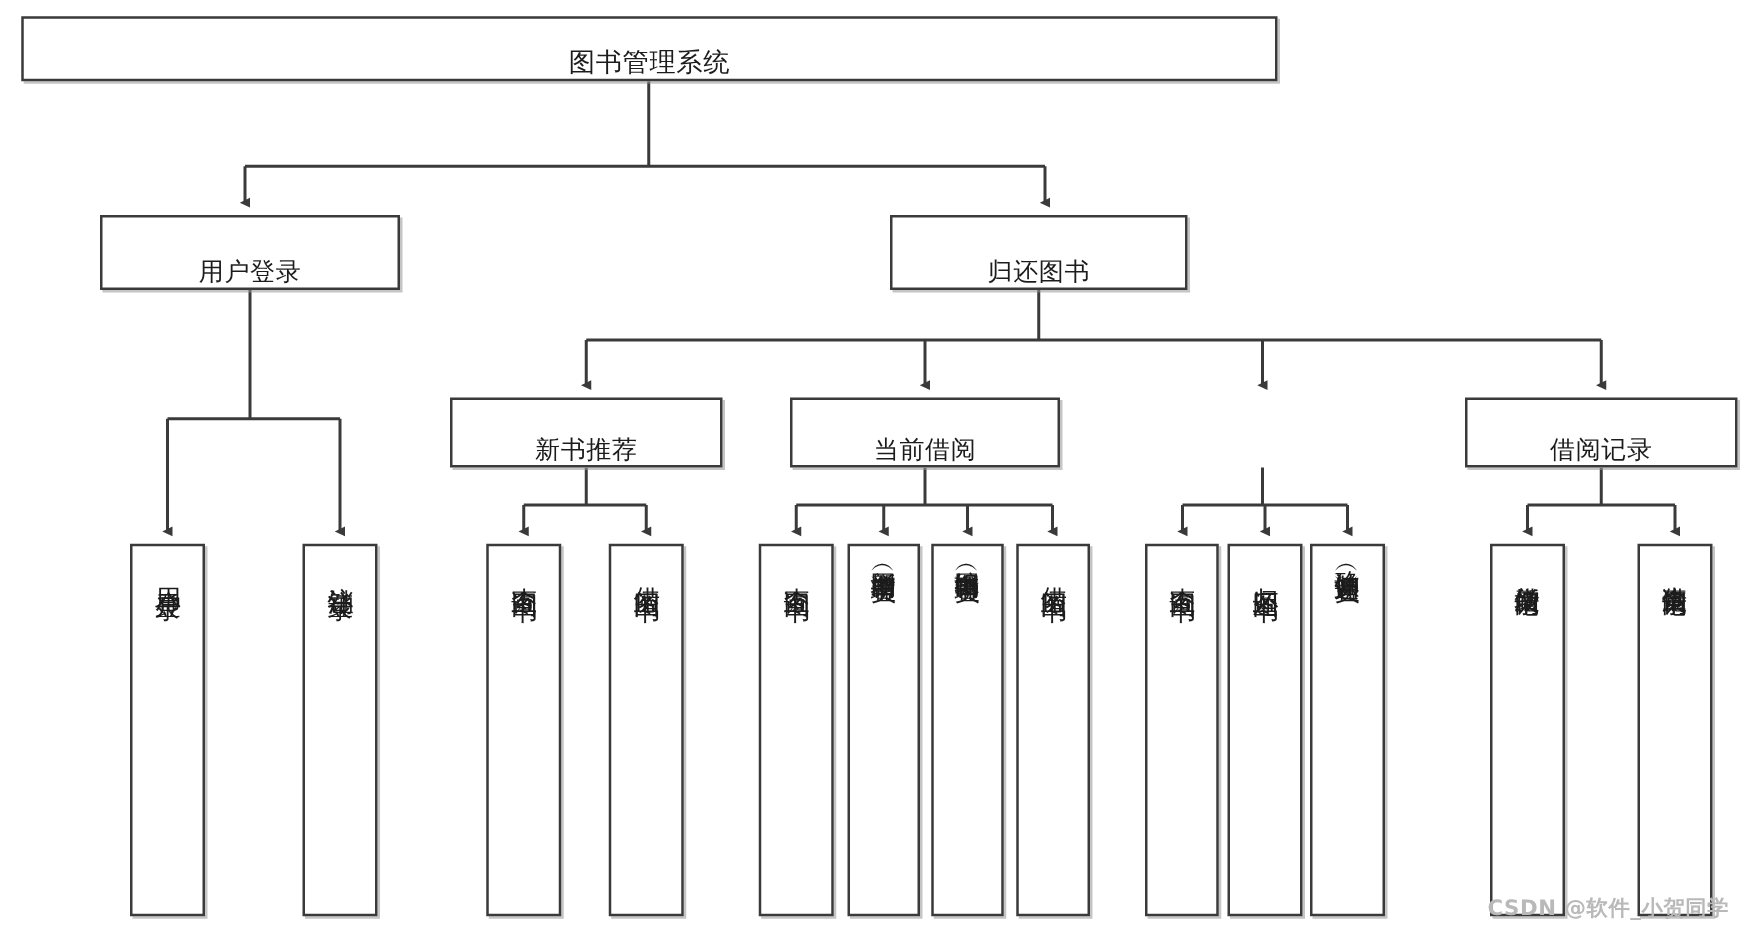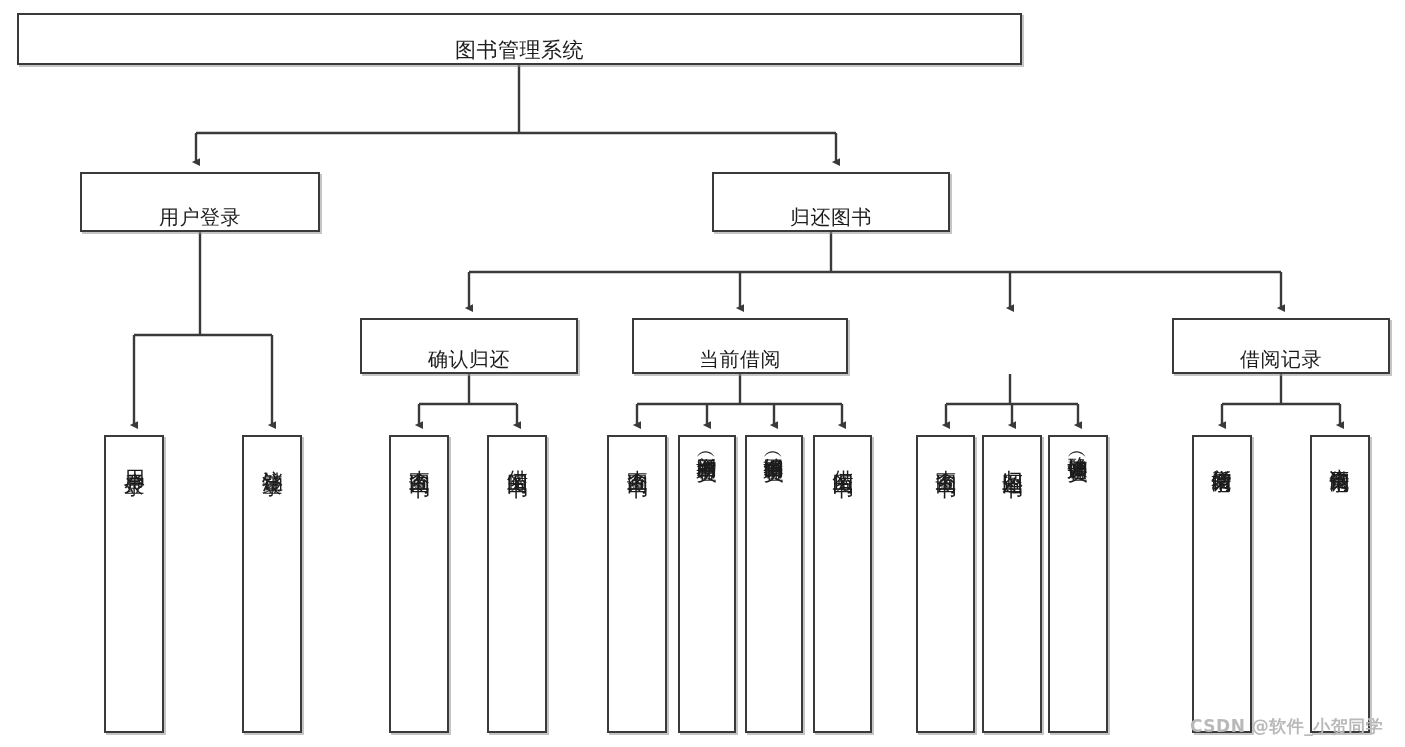--- a/index.html
+++ b/index.html
@@ -136,21 +136,21 @@
   </div>
 
   <div class="node horiz" style="left:80px; top:172px; width:240px; height:60px;">
     <span class="label">用户登录</span>
   </div>
   <div class="node horiz" style="left:712px; top:172px; width:238px; height:60px;">
     <span class="label">归还图书</span>
   </div>
 
   <div class="node horiz" style="left:360px; top:318px; width:218px; height:56px;">
-    <span class="label">确认归还</span>
+    <span class="label">新书推荐</span>
   </div>
   <div class="node horiz" style="left:632px; top:318px; width:216px; height:56px;">
     <span class="label">当前借阅</span>
   </div>
   <div class="node horiz" style="left:1172px; top:318px; width:218px; height:56px;">
     <span class="label">借阅记录</span>
   </div>
 
   <div class="node vert" style="left:104px; top:435px; width:60px; height:298px;">
     <span class="label">用户登录</span>

